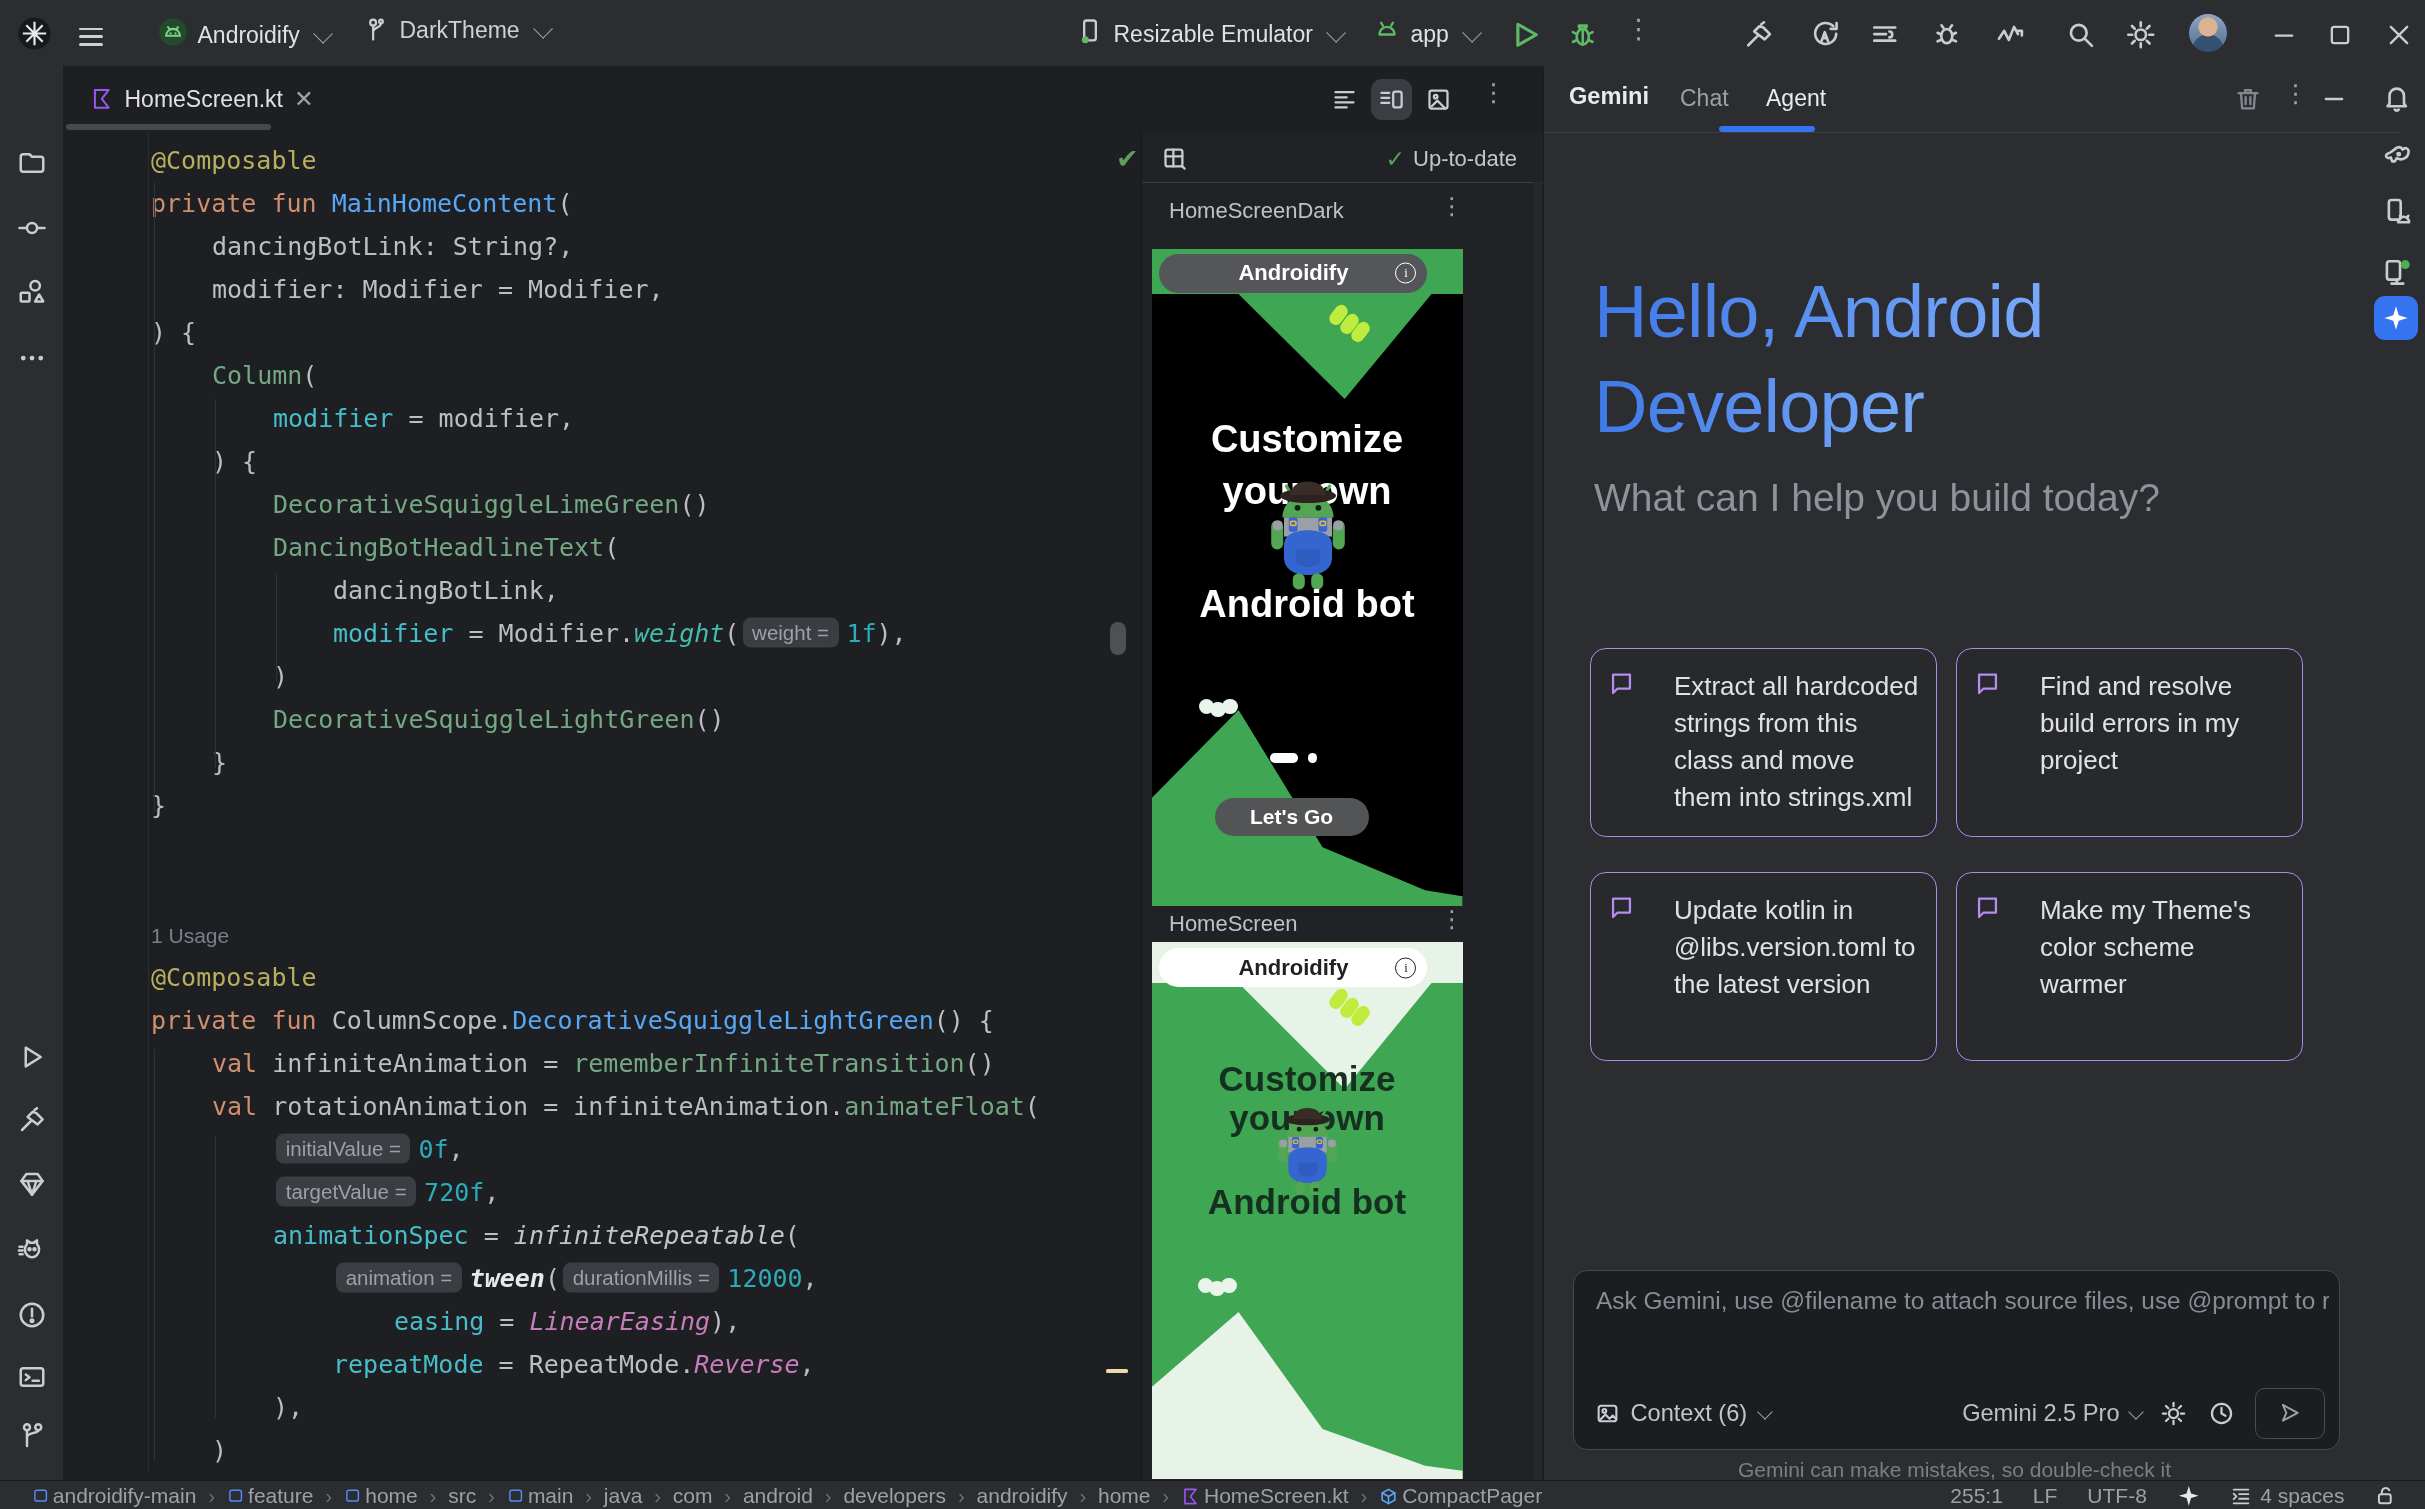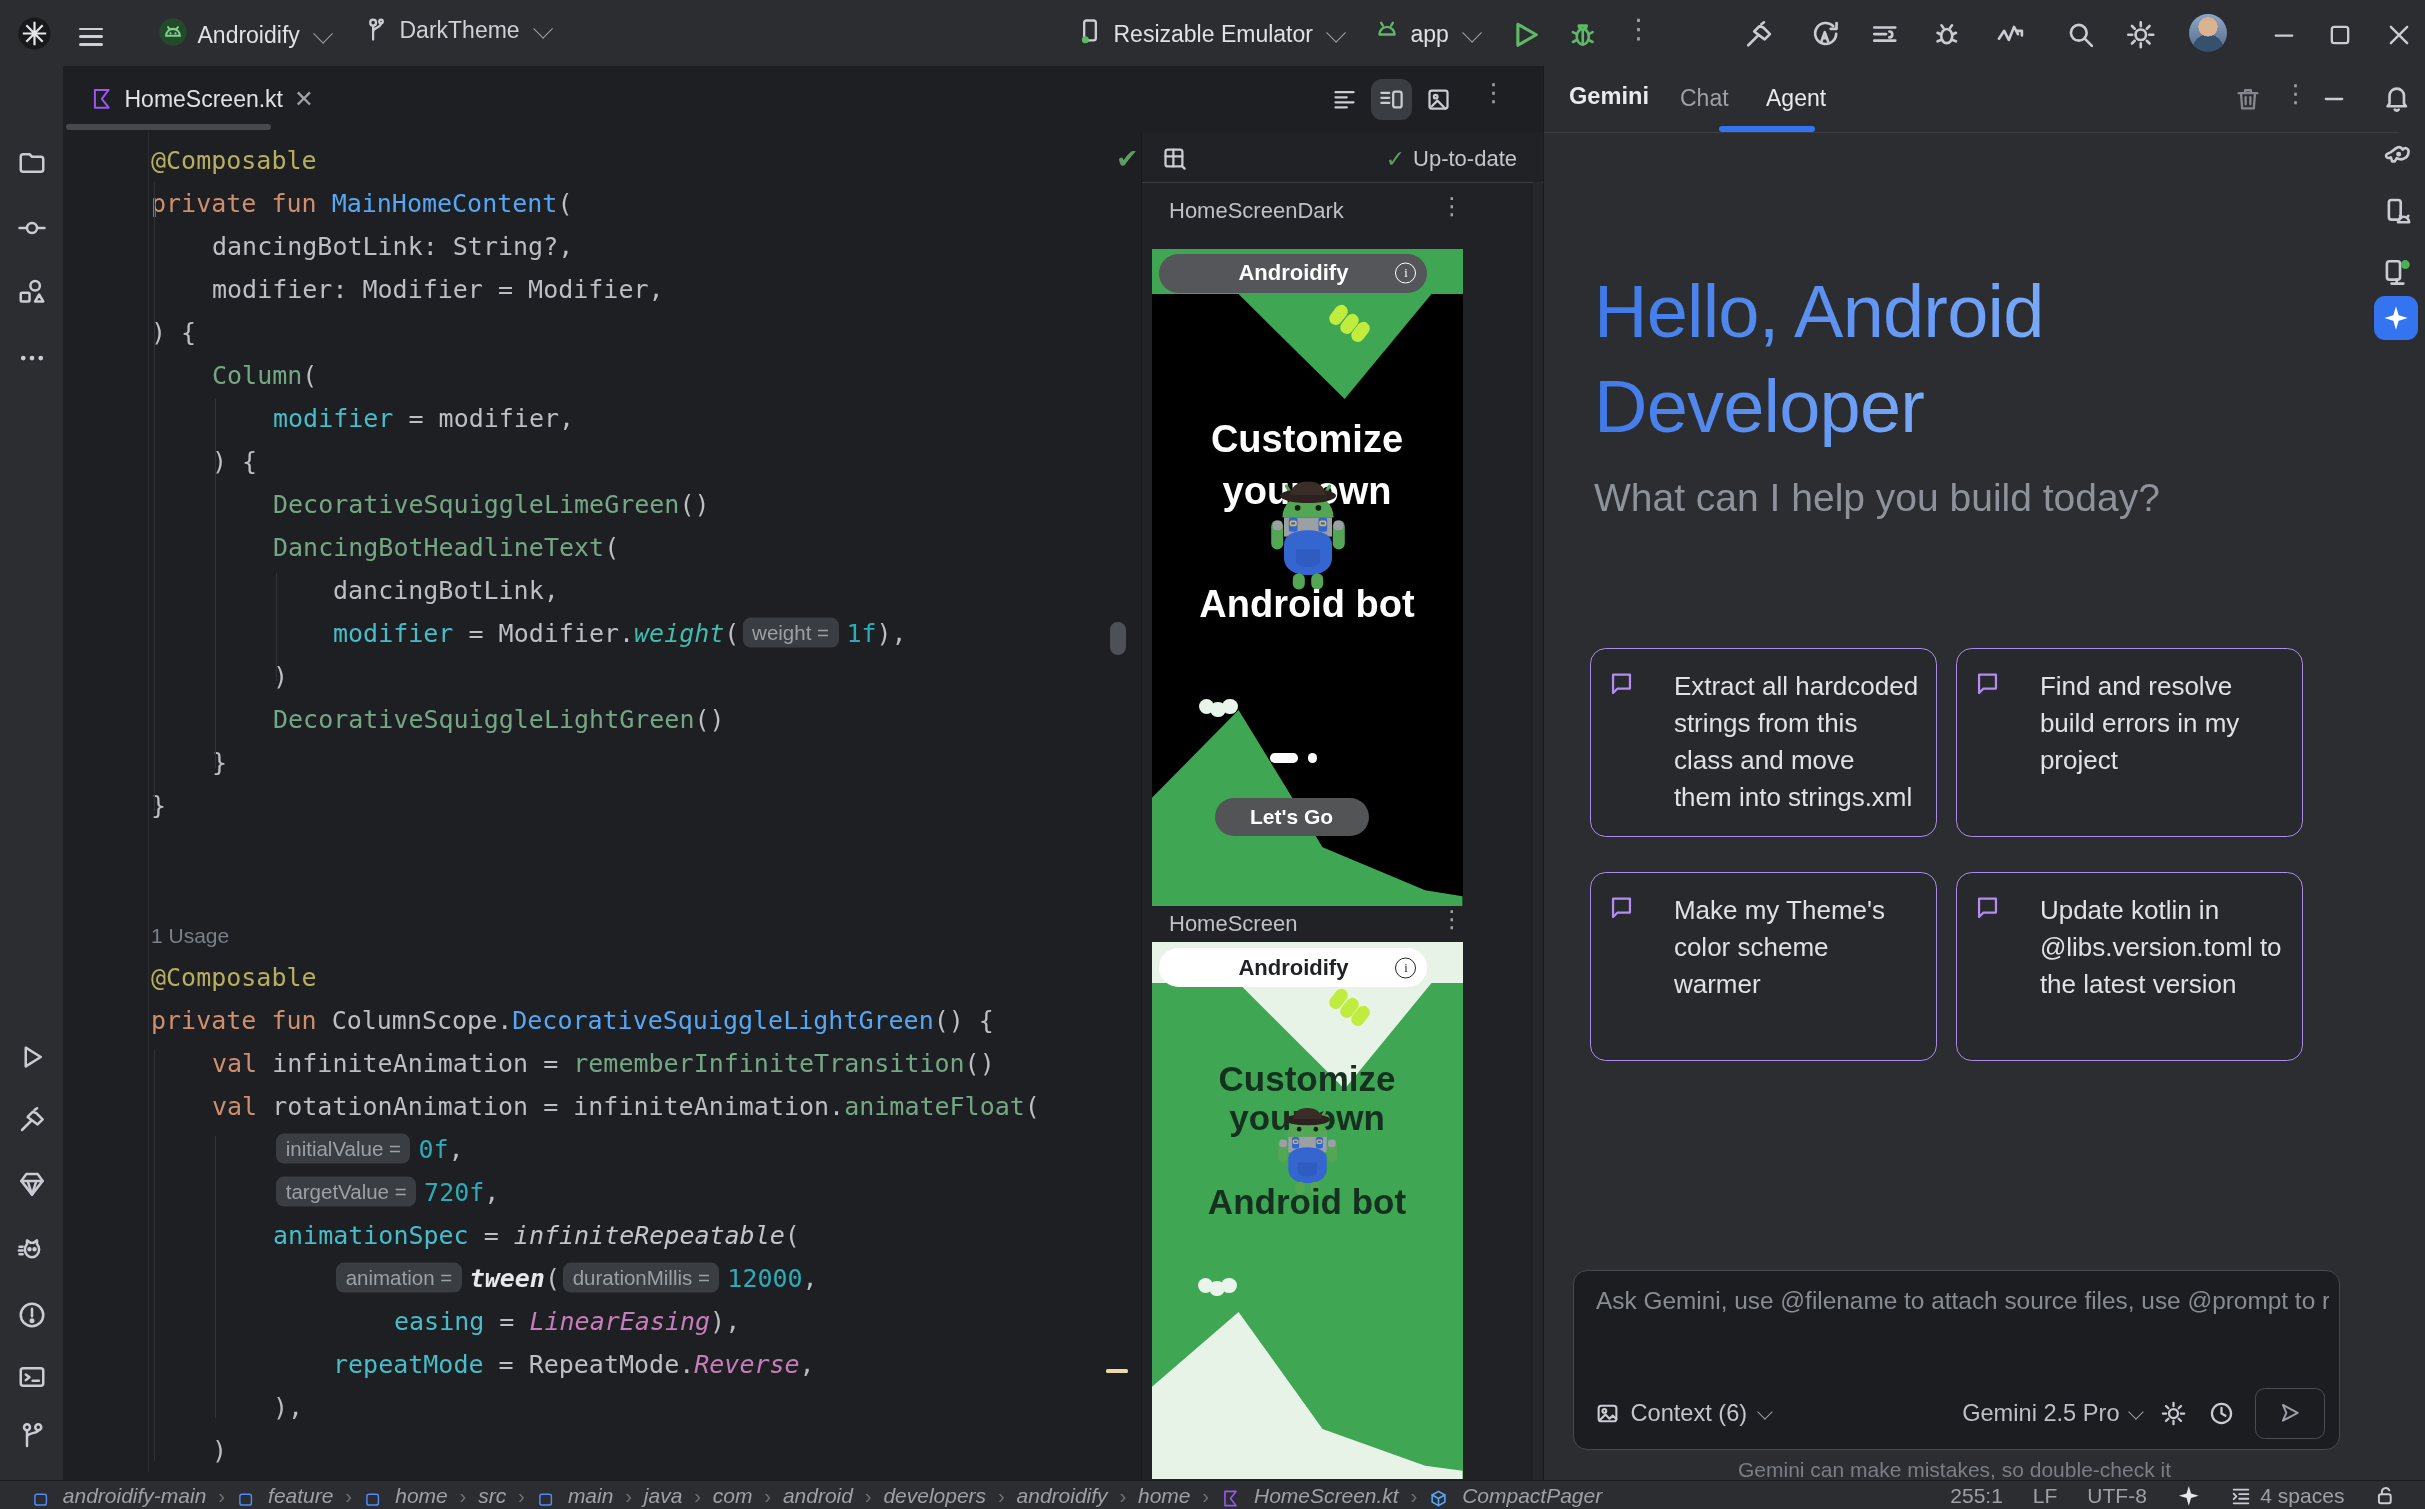--- a/index.html
+++ b/index.html
@@ -85,21 +85,21 @@
   .gm-ctx{display:flex;align-items:center;gap:11px;font-size:23.6px;color:#C2C5CB;}
   .gm-right{margin-left:auto;display:flex;align-items:center;gap:20.5px;font-size:23.6px;color:#BCC0C6;}
   .send-btn{width:68px;height:49px;border-radius:9.5px;border:0.8px solid #4A4D53;display:flex;align-items:center;justify-content:center;}
   .gm-disc{position:absolute;left:0;top:1392px;width:100%;text-align:center;font-size:21px;color:#7A7E85;}
   .chev-s{width:9.5px;height:9.5px;border-right:1.7px solid #9DA0A6;border-bottom:1.7px solid #9DA0A6;
           transform:rotate(45deg) translateY(-2.4px);}
   
   .statusbar{left:0;top:1480px;width:2426px;height:30px;background:#2B2D30;border-top:0.8px solid #1a1b1d;
              display:flex;align-items:center;font-size:21px;color:#9DA0A6;}
   .crumbs{display:flex;align-items:center;gap:11.8px;padding-left:31.5px;white-space:nowrap;}
-  .crumb{display:flex;align-items:flex-end;gap:14px;font-style:italic;}
+  .crumb{display:flex;align-items:center;gap:4px;}
   .crumb-sep{color:#6E7277;font-size:20.5px;}
   .sb-right{position:absolute;right:28px;top:0;height:30px;display:flex;align-items:center;gap:30px;color:#9DA0A6;}
 </style>
 </head>
 <body>
 
 <div id="app">
 
   <header class="abs titlebar">
     <div class="abs" style="left:17.3px;top:15.8px;">
@@ -518,27 +518,27 @@
         <div class="card">
           <svg class="ic" viewBox="0 0 24 24" width="27" height="27">
             <path d="M4.5 4h15v12.5H8.5l-4 4z"></path>
           </svg>
           <span class="card-txt">Find and resolve build errors in my project</span>
         </div>
         <div class="card">
           <svg class="ic" viewBox="0 0 24 24" width="27" height="27">
             <path d="M4.5 4h15v12.5H8.5l-4 4z"></path>
           </svg>
-          <span class="card-txt">Make my Theme's color scheme warmer</span>
+          <span class="card-txt">Update kotlin in @libs.version.toml to the latest version</span>
         </div>
         <div class="card">
           <svg class="ic" viewBox="0 0 24 24" width="27" height="27">
             <path d="M4.5 4h15v12.5H8.5l-4 4z"></path>
           </svg>
-          <span class="card-txt">Update kotlin in @libs.version.toml to the latest version</span>
+          <span class="card-txt">Make my Theme's color scheme warmer</span>
         </div>
       </div>
 
     <div class="gm-input">
       <div class="gm-ph">Ask Gemini, use @filename to attach source files, use @prompt to recall saved pr</div>
       <div class="gm-row">
         <div class="gm-ctx">
           <svg class="ic" width="25" height="25" viewBox="0 0 24 24">
               <rect x="3.5" y="4.5" width="17" height="15" rx="2.5"></rect>
               <circle cx="9" cy="9.5" r="1.8"></circle>

